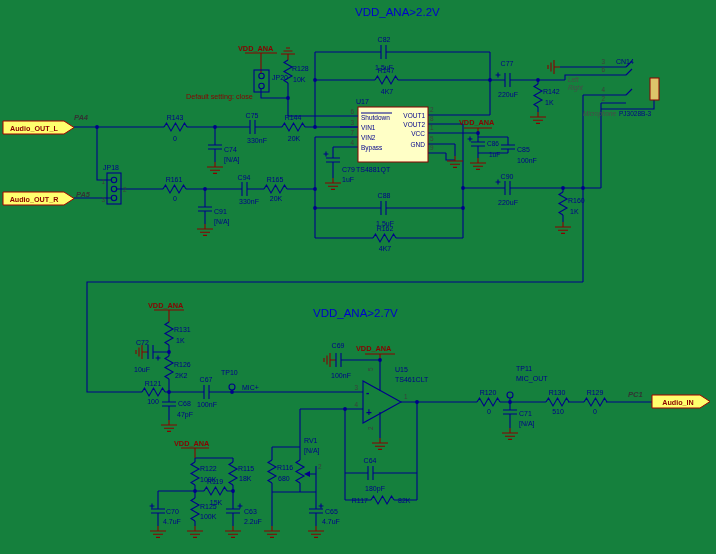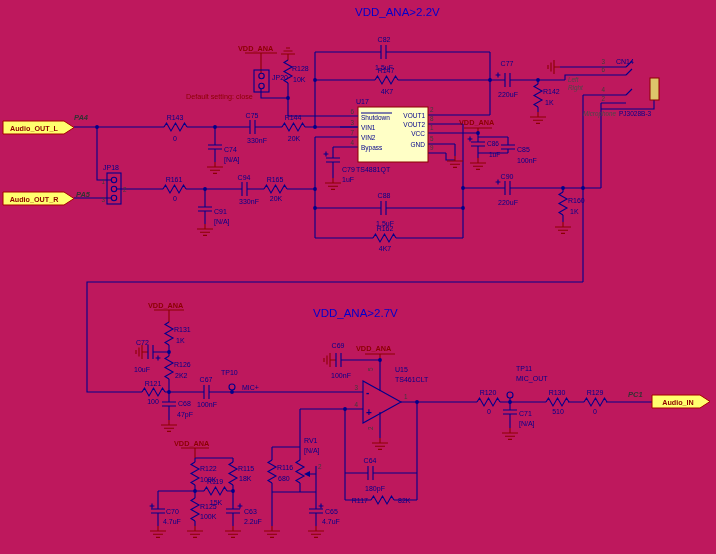--- a/index.html
+++ b/index.html
@@ -1,16 +1,16 @@
 <!DOCTYPE html>
 <html><head>
 <meta charset="utf-8">
 <style>
   html,body{margin:0;padding:0;background:#fff;}
-  .canvas{width:716px;height:554px;background:#be185d;position:relative;font-family:"Liberation Sans",sans-serif;}
+  .canvas{width:716px;height:554px;background:#15803d;position:relative;font-family:"Liberation Sans",sans-serif;}
   svg{display:block;}
   svg text{font-family:"Liberation Sans",sans-serif;font-size:7px;fill:#00008B;}
   .m{text-anchor:middle}.e{text-anchor:end}
   .pn{fill:#3d3d3d;font-size:6.3px}
   .net{fill:#8B0000;font-weight:bold;font-size:7.3px}
   .it{fill:#333;font-style:italic;font-weight:bold;font-size:7.5px}
   .ig{fill:#4a4a4a;font-style:italic;font-size:6.3px}
   .ttl{fill:#0000CD;font-size:11.5px}
   .note{fill:#8B0000;font-size:7.2px}
   .tagt{fill:#8B0000;font-weight:bold;font-size:7.2px}

